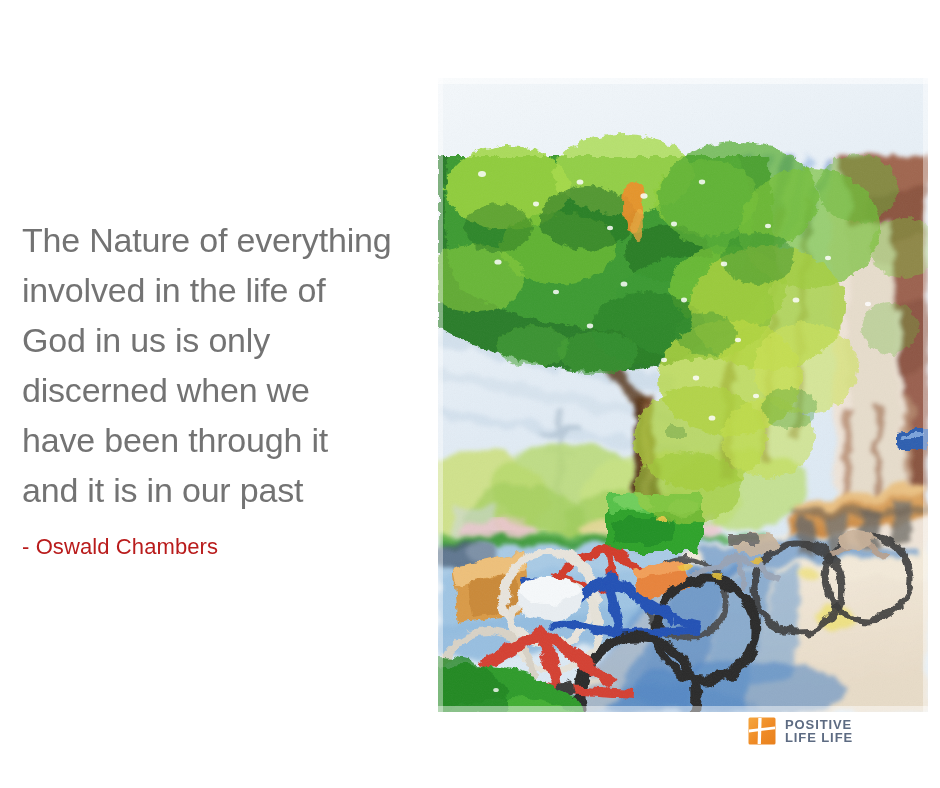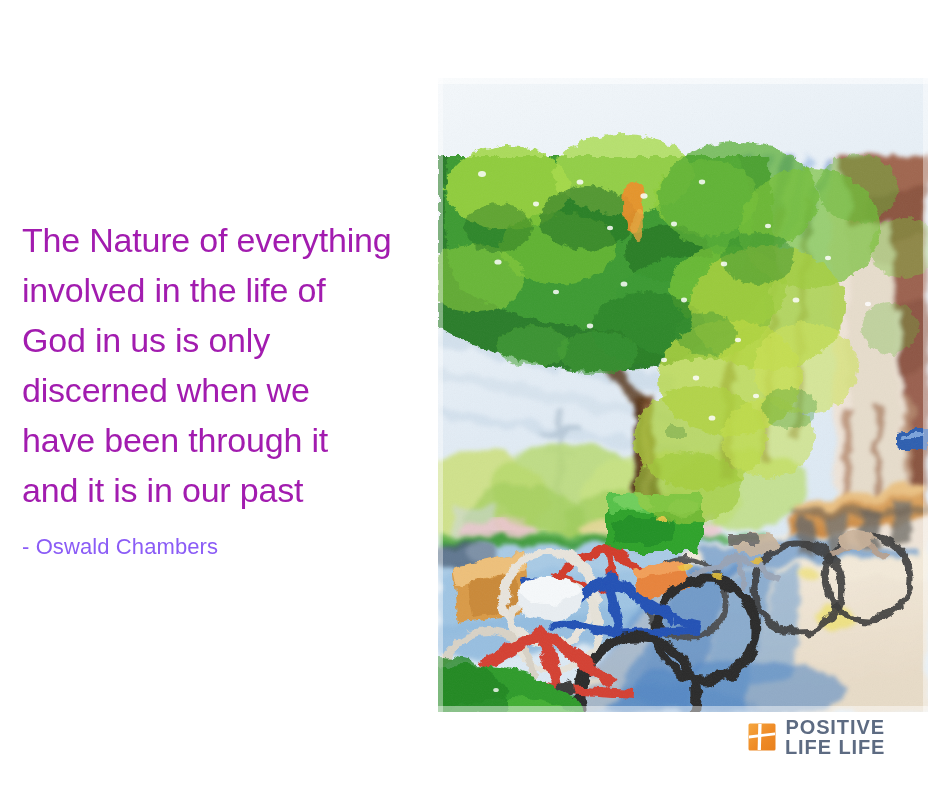--- a/index.html
+++ b/index.html
@@ -20,31 +20,31 @@
   #quote-block {
     position: absolute;
     left: 22px;
     top: 215px;
     width: 420px;
   }
   #quote-text {
     font-family: "Liberation Sans", sans-serif;
     font-size: 34px;
     line-height: 50px;
-    color: #a21caf;
+    color: #737373;
     font-weight: 400;
     letter-spacing: -0.2px;
     white-space: pre-line;
     margin: 0;
   }
   #quote-attribution {
     font-family: "Liberation Sans", sans-serif;
     font-size: 22px;
     line-height: 30px;
-    color: #8b5cf6;
+    color: #b91c1c;
     margin-top: 17px;
     letter-spacing: 0.1px;
   }
 
   
   #photo-frame {
     position: absolute;
     left: 438px;
     top: 78px;
     width: 490px;
@@ -76,25 +76,24 @@
     display: block;
   }
   #logo-wordmark {
     display: flex;
     flex-direction: column;
     justify-content: center;
     line-height: 1.02;
   }
   #logo-wordmark span {
     font-family: "Liberation Sans", sans-serif;
-    font-size: 20px;
+    font-size: 13px;
     font-weight: 700;
     letter-spacing: 0.9px;
     color: #5d6b82;
-    text-align: center;
   }
 </style>
 </head>
 <body>
 
 <div id="quote-block">
   <div id="quote-text">The Nature of everything
 involved in the life of
 God in us is only
 discerned when we

